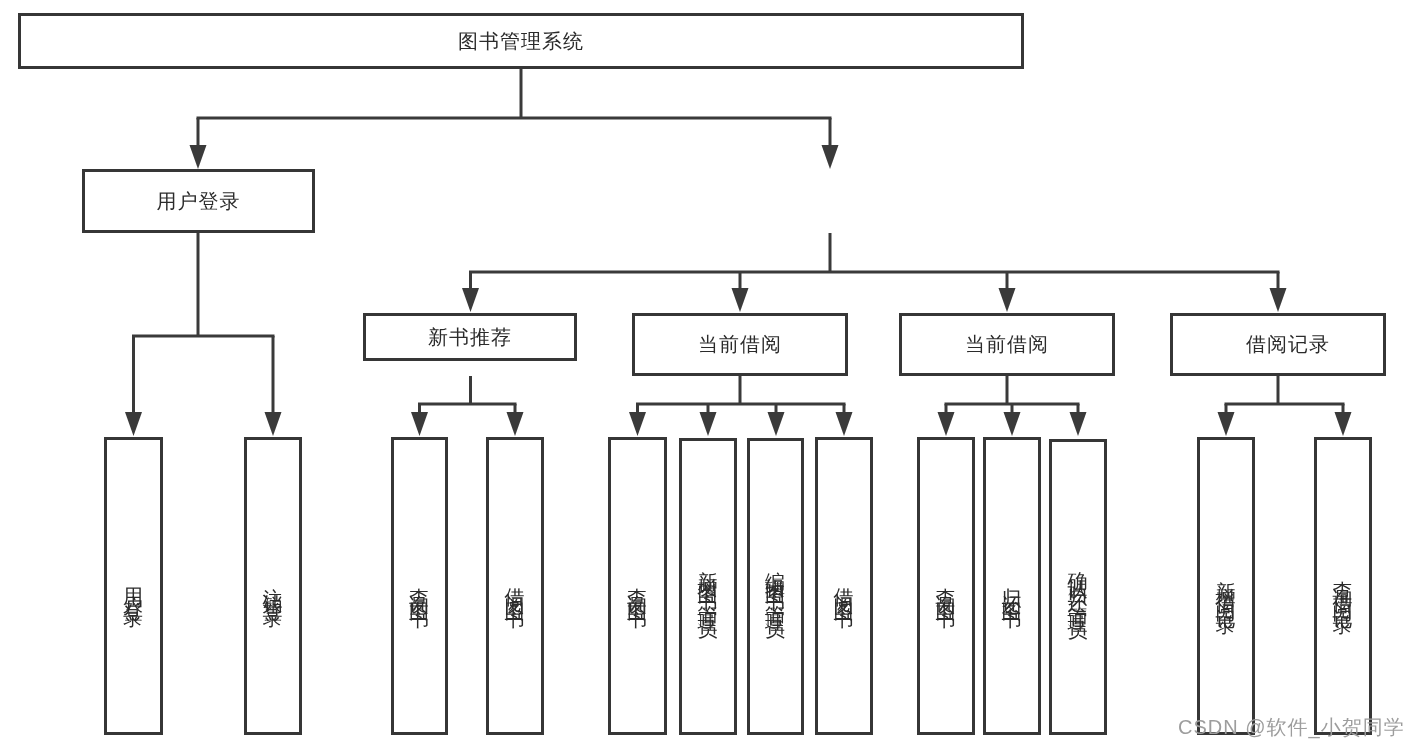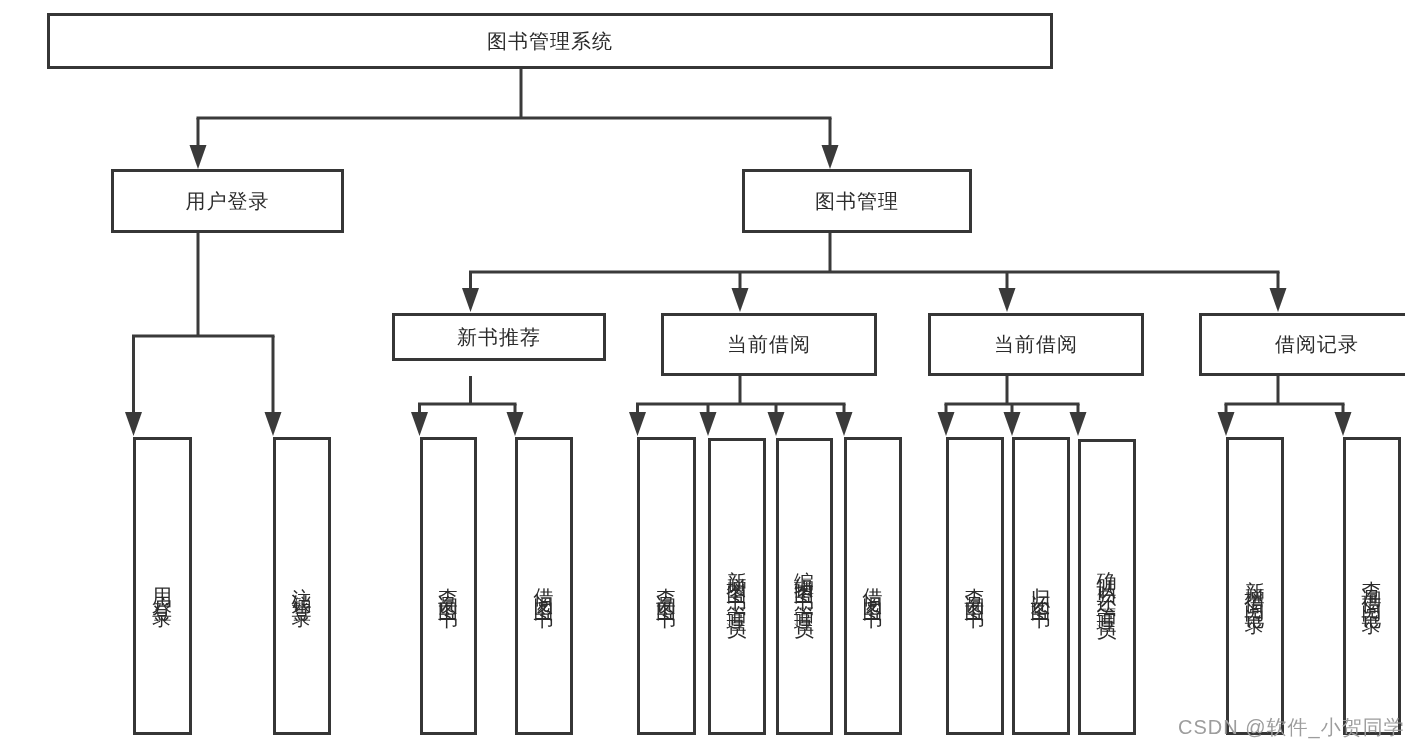--- a/index.html
+++ b/index.html
@@ -34,21 +34,20 @@
   .node {
     position: absolute;
     box-sizing: border-box;
     background: #ffffff;
     border: 3px solid #363636;
     color: #2b2b2b;
     display: flex;
     align-items: center;
     justify-content: center;
     z-index: 2;
-    margin-left: 29px;
   }
   .node.h {
     font-size: 20px;
     letter-spacing: 1px;
   }
   .node.v {
     font-size: 20px;
   }
   .node.v .vtext {
     writing-mode: vertical-rl;
@@ -149,23 +148,20 @@
     </g>
   </svg>
 
   <div class="node h" style="left:18px; top:13px; width:1006px; height:56px;">
     <span>图书管理系统</span>
   </div>
 
   <div class="node h" style="left:82px; top:169px; width:233px; height:64px;">
     <span>用户登录</span>
   </div>
-  <div class="node h" style="left:713px; top:169px; width:230px; height:64px;">
-    <span>图书管理</span>
-  </div>
 
   <div class="node h" style="left:363px; top:313px; width:214px; height:48px;">
     <span>新书推荐</span>
   </div>
   <div class="node h" style="left:632px; top:313px; width:216px; height:63px;">
     <span>当前借阅</span>
   </div>
   <div class="node h" style="left:899px; top:313px; width:216px; height:63px;">
     <span>当前借阅</span>
   </div>

